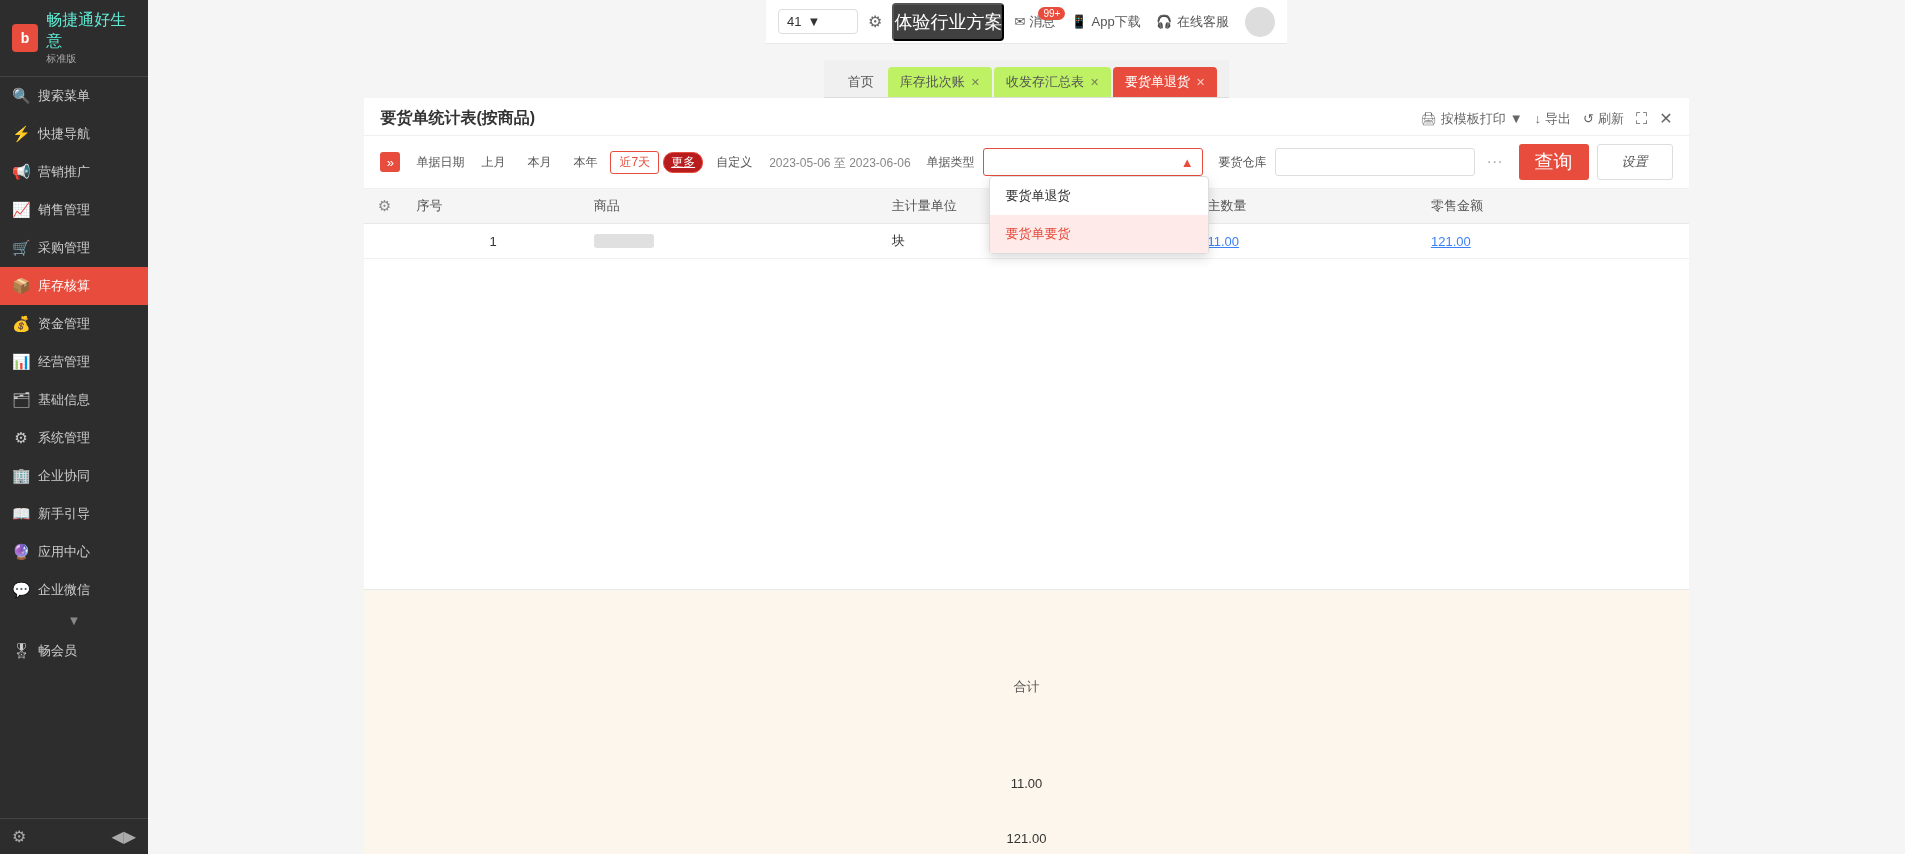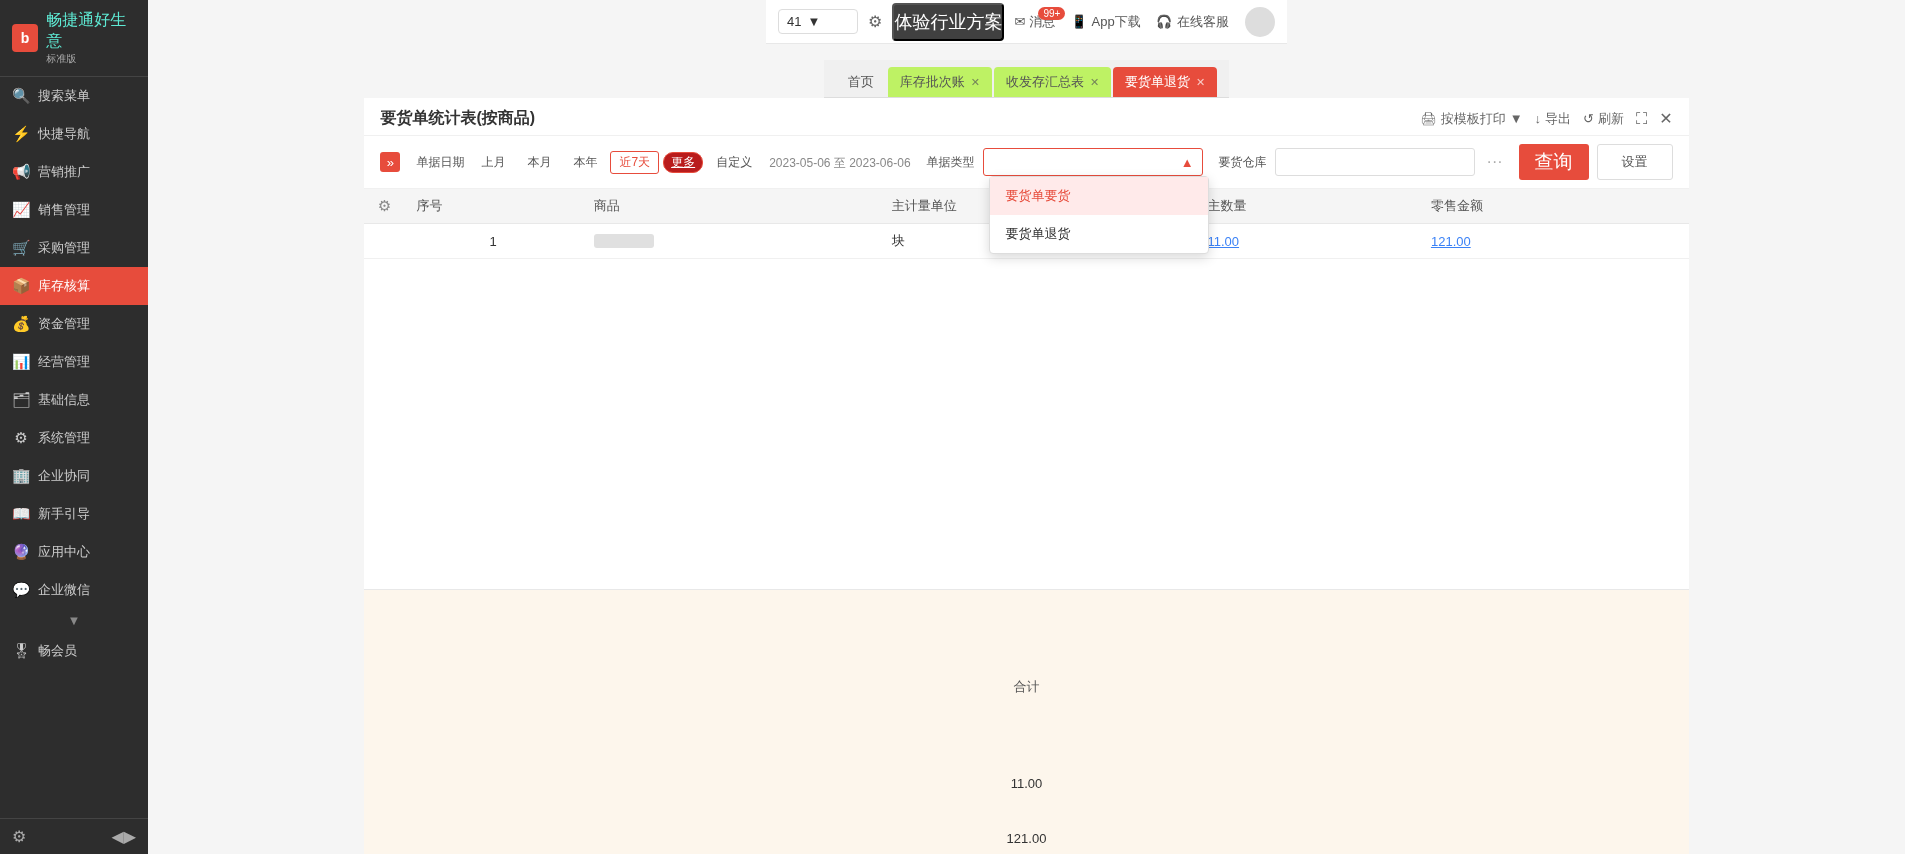--- a/index.html
+++ b/index.html
@@ -289,20 +289,21 @@
       font-size: 19px;
     }
     .btn-set {
       background: #fff;
       color: #555;
       border: 1px solid #ddd;
       padding: 5px 24px;
       border-radius: 3px;
       cursor: pointer;
       font-size: 13px;
+      font-style: italic;
     }
 
     
     .dropdown-overlay {
       position: absolute;
       top: 100%;
       left: 0;
       z-index: 100;
       background: #fff;
       border: 1px solid #ddd;
@@ -557,22 +558,22 @@
       <div class="filter-type-wrapper">
         <div class="filter-group">
           <span class="filter-label">单据类型</span>
           <div class="select-box" style="min-width:220px; border-color: #e74c3c;">
             <span></span>
             <span class="arrow" style="color:#e74c3c;">▲</span>
           </div>
         </div>
 
         <div class="dropdown-overlay" style="left: 62px; min-width: 220px;">
+          <div class="dropdown-item">要货单退货</div>
           <div class="dropdown-item highlighted">要货单要货</div>
-          <div class="dropdown-item">要货单退货</div>
         </div>
       </div>
 
       <div class="filter-group">
         <span class="filter-label">要货仓库</span>
         <div class="warehouse-select">
           <span></span>
         </div>
         <span class="more-filters">···</span>
       </div>

